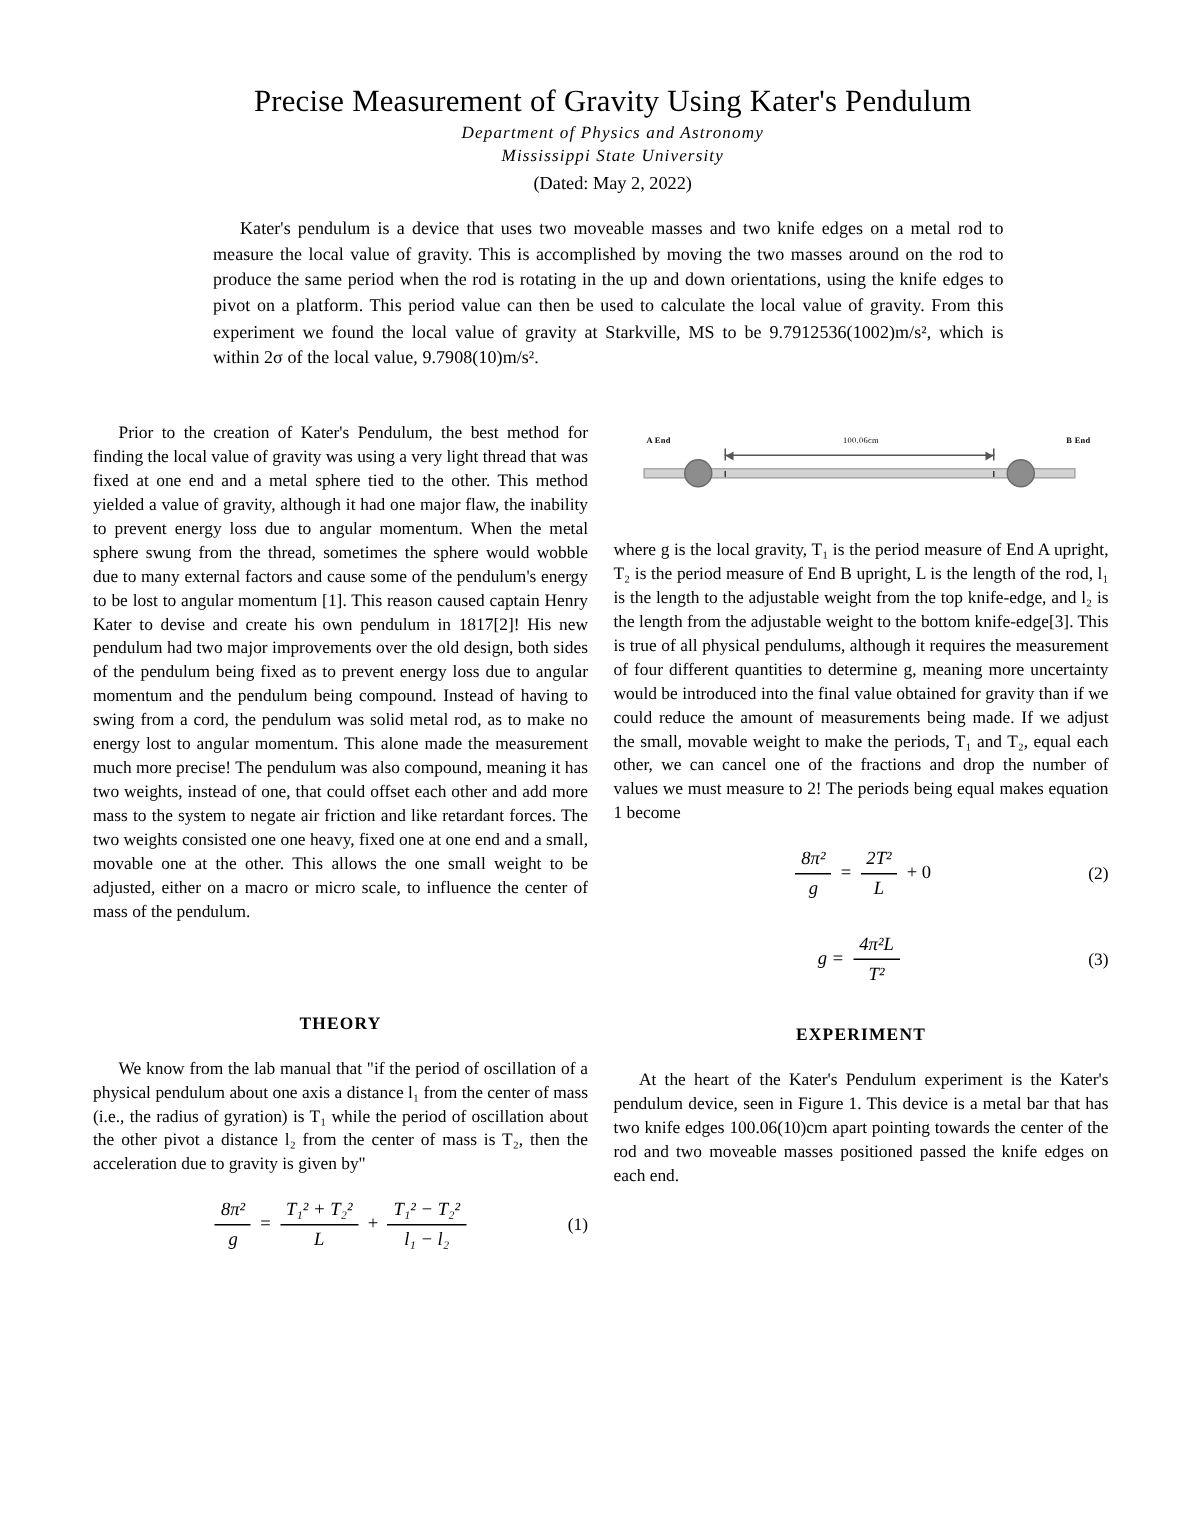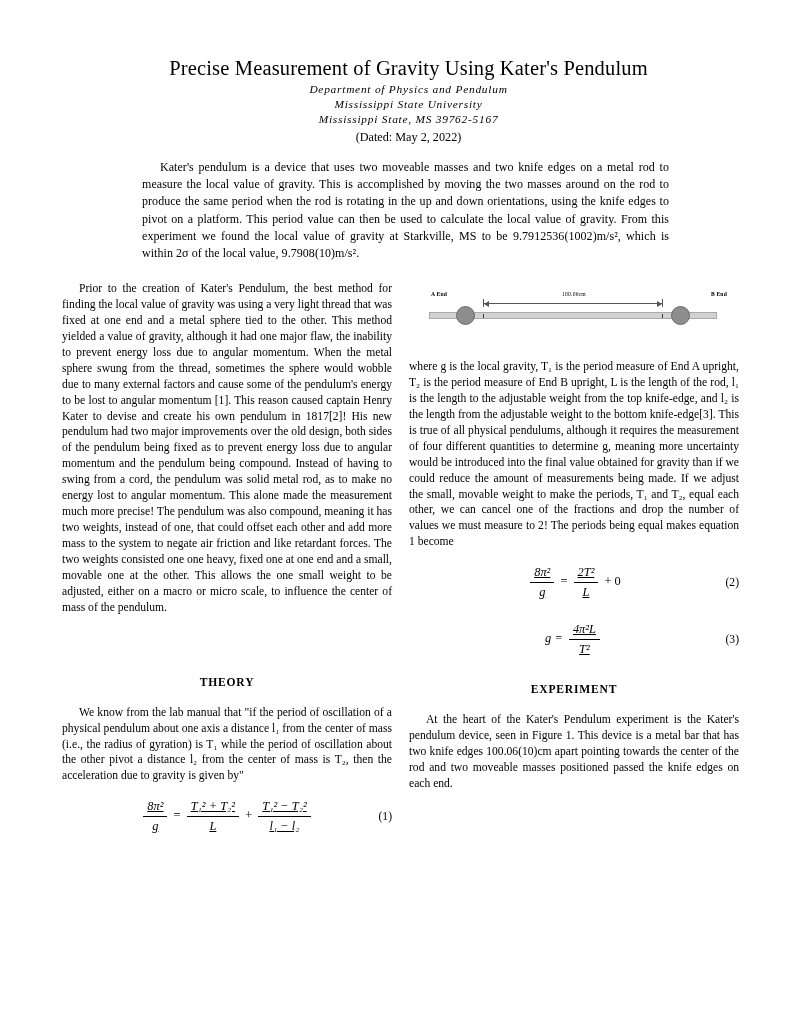--- a/index.html
+++ b/index.html
@@ -111,21 +111,20 @@
     transform: translateY(-50%);
     font-size: 11.6px;
   }
   .math { font-style: italic; font-family: "Liberation Serif", serif; }
   .up   { font-style: normal; }
   .frac {
     display: inline-block;
     vertical-align: middle;
     text-align: center;
     margin: 0 3px;
-    text-decoration: underline;
   }
   .frac > .num {
     display: block;
     padding: 0 4px 1px 4px;
     border-bottom: 1px solid #000;
   }
   .frac > .den {
     display: block;
     padding: 1px 4px 0 4px;
   }
@@ -227,23 +226,22 @@
 </style>
 </head>
 <body>
 
 <div class="page">
 
   <div class="masthead">
     <h1 class="paper-title">Precise Measurement of Gravity Using Kater's Pendulum</h1>
 
 
-    <div class="affil">Department of Physics and Pendulum</div>
+    <div class="affil">Department of Physics and Astronomy</div>
     <div class="affil">Mississippi State University</div>
-    <div class="affil">Mississippi State, MS 39762-5167</div>
     <div class="dated">(Dated: May 2, 2022)</div>
   </div>
 
   <div class="abstract">Kater's pendulum is a device that uses two moveable masses and two knife edges on a metal rod to measure the local value of gravity. This is accomplished by moving the two masses around on the rod to produce the same period when the rod is rotating in the up and down orientations, using the knife edges to pivot on a platform. This period value can then be used to calculate the local value of gravity. From this experiment we found the local value of gravity at Starkville, MS to be 9.7912536(1002)m/s², which is within 2σ of the local value, 9.7908(10)m/s².</div>
 
   <div class="columns">
 
     <div class="col col-left">
 
 

